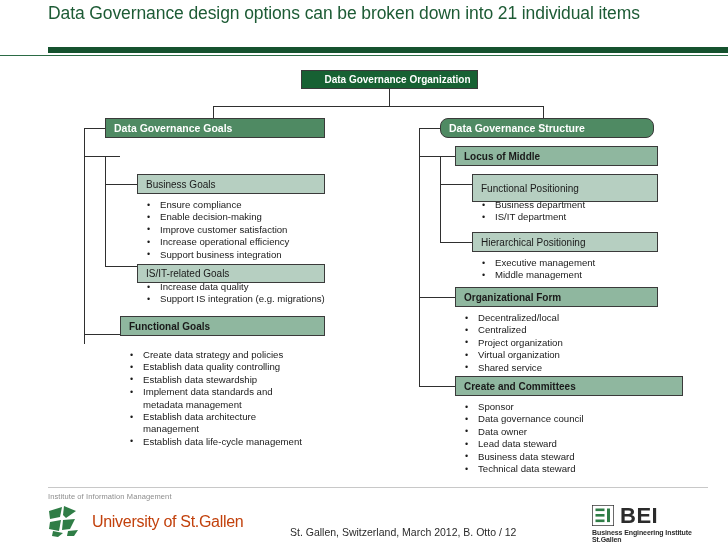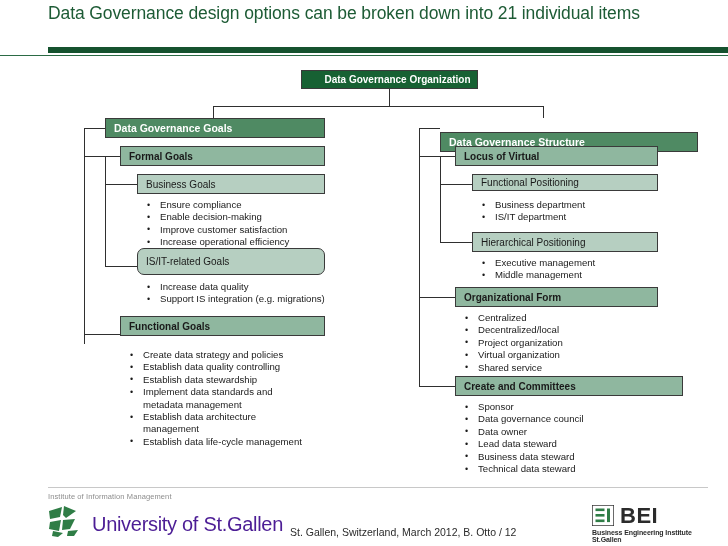--- a/index.html
+++ b/index.html
@@ -149,22 +149,22 @@
     position: absolute;
     left: 0px;
     top: 13px;
     width: 40px;
     height: 32px;
   }
   #usg-name {
     position: absolute;
     left: 44px;
     top: 21px;
-    font-size: 20px;
-    color: #4c1d95;
+    font-size: 16px;
+    color: #c2410c;
     font-weight: normal;
     letter-spacing: -0.3px;
   }
   #footer-center {
     position: absolute;
     left: 290px;
     top: 526px;
     font-size: 10.5px;
     color: #2b2b2b;
   }
@@ -222,76 +222,73 @@
   <div class="line v" style="left:543px; top:46px; height:12px;"></div>
 
   <div class="node lvl2" style="left:105px; top:58px; width:220px; height:20px;">
     <span>Data Governance Goals</span>
   </div>
 
   <div class="line h" style="left:84px; top:68px; width:21px;"></div>
   <div class="line v" style="left:84px; top:68px; height:216px;"></div>
 
   <div class="line h" style="left:84px; top:96px; width:36px;"></div>
-  <div class="node lvl3" style="left:120px; top:86px; width:205px; height:20px;">
-    <span>Formal Goals</span>
-  </div>
 
   <div class="line v" style="left:105px; top:96px; height:110px;"></div>
 
   <div class="line h" style="left:105px; top:124px; width:32px;"></div>
   <div class="node lvl4" style="left:137px; top:114px; width:188px; height:20px;">
     <span>Business Goals</span>
   </div>
   <div class="bullets" style="left:145px; top:139px; width:195px;">
     <div class="bl">Ensure compliance</div>
     <div class="bl">Enable decision-making</div>
     <div class="bl">Improve customer satisfaction</div>
     <div class="bl">Increase operational efficiency</div>
     <div class="bl">Support business integration</div>
   </div>
 
   <div class="line h" style="left:105px; top:206px; width:32px;"></div>
-  <div class="node lvl4" style="left:137px; top:188px; width:188px; height:27px;border-radius:7px;">
+  <div class="node lvl4" style="left:137px; top:204px; width:188px; height:19px;">
     <span>IS/IT-related Goals</span>
   </div>
   <div class="bullets" style="left:145px; top:221px; width:200px;">
     <div class="bl">Increase data quality</div>
     <div class="bl">Support IS integration (e.g. migrations)</div>
   </div>
 
   <div class="line h" style="left:84px; top:274px; width:36px;"></div>
   <div class="node lvl3" style="left:120px; top:256px; width:205px; height:20px;">
     <span>Functional Goals</span>
   </div>
   <div class="bullets" style="left:128px; top:289px; width:200px;">
     <div class="bl">Create data strategy and policies</div>
     <div class="bl">Establish data quality controlling</div>
     <div class="bl">Establish data stewardship</div>
     <div class="bl" style="width:150px; white-space:normal;">Implement data standards and metadata management</div>
     <div class="bl" style="width:125px; white-space:normal;">Establish data architecture management</div>
     <div class="bl">Establish data life-cycle management</div>
   </div>
 
-  <div class="node lvl2" style="left:440px; top:72px; width:258px; height:20px;">
+  <div class="node lvl2" style="left:440px; top:58px; width:214px; height:20px;border-radius:8px;">
     <span>Data Governance Structure</span>
   </div>
 
   <div class="line h" style="left:419px; top:68px; width:21px;"></div>
   <div class="line v" style="left:419px; top:68px; height:258px;"></div>
 
   <div class="line h" style="left:419px; top:96px; width:36px;"></div>
   <div class="node lvl3" style="left:455px; top:86px; width:203px; height:20px;">
-    <span>Locus of Virtual</span>
+    <span>Locus of Middle</span>
   </div>
 
   <div class="line v" style="left:440px; top:96px; height:86px;"></div>
 
   <div class="line h" style="left:440px; top:124px; width:32px;"></div>
-  <div class="node lvl4" style="left:472px; top:114px; width:186px; height:17px;">
+  <div class="node lvl4" style="left:472px; top:114px; width:186px; height:28px;">
     <span>Functional Positioning</span>
   </div>
   <div class="bullets" style="left:480px; top:139px; width:180px;">
     <div class="bl">Business department</div>
     <div class="bl">IS/IT department</div>
   </div>
 
   <div class="line h" style="left:440px; top:182px; width:32px;"></div>
   <div class="node lvl4" style="left:472px; top:172px; width:186px; height:20px;">
     <span>Hierarchical Positioning</span>
@@ -299,22 +296,22 @@
   <div class="bullets" style="left:480px; top:197px; width:180px;">
     <div class="bl">Executive management</div>
     <div class="bl">Middle management</div>
   </div>
 
   <div class="line h" style="left:419px; top:237px; width:36px;"></div>
   <div class="node lvl3" style="left:455px; top:227px; width:203px; height:20px;">
     <span>Organizational Form</span>
   </div>
   <div class="bullets" style="left:463px; top:252px; width:190px;">
+    <div class="bl">Decentralized/local</div>
     <div class="bl">Centralized</div>
-    <div class="bl">Decentralized/local</div>
     <div class="bl">Project organization</div>
     <div class="bl">Virtual organization</div>
     <div class="bl">Shared service</div>
   </div>
 
   <div class="line h" style="left:419px; top:326px; width:36px;"></div>
   <div class="node lvl3" style="left:455px; top:316px; width:228px; height:20px;">
     <span>Create and Committees</span>
   </div>
   <div class="bullets" style="left:463px; top:341px; width:200px;">

